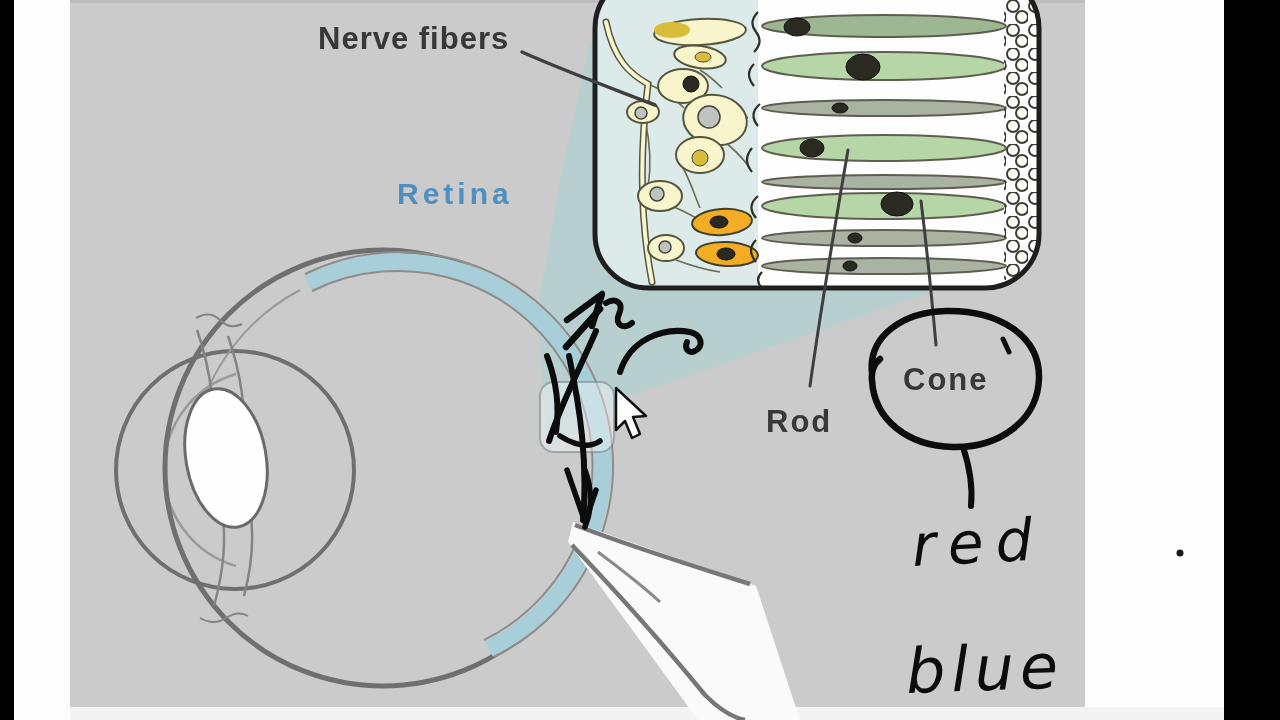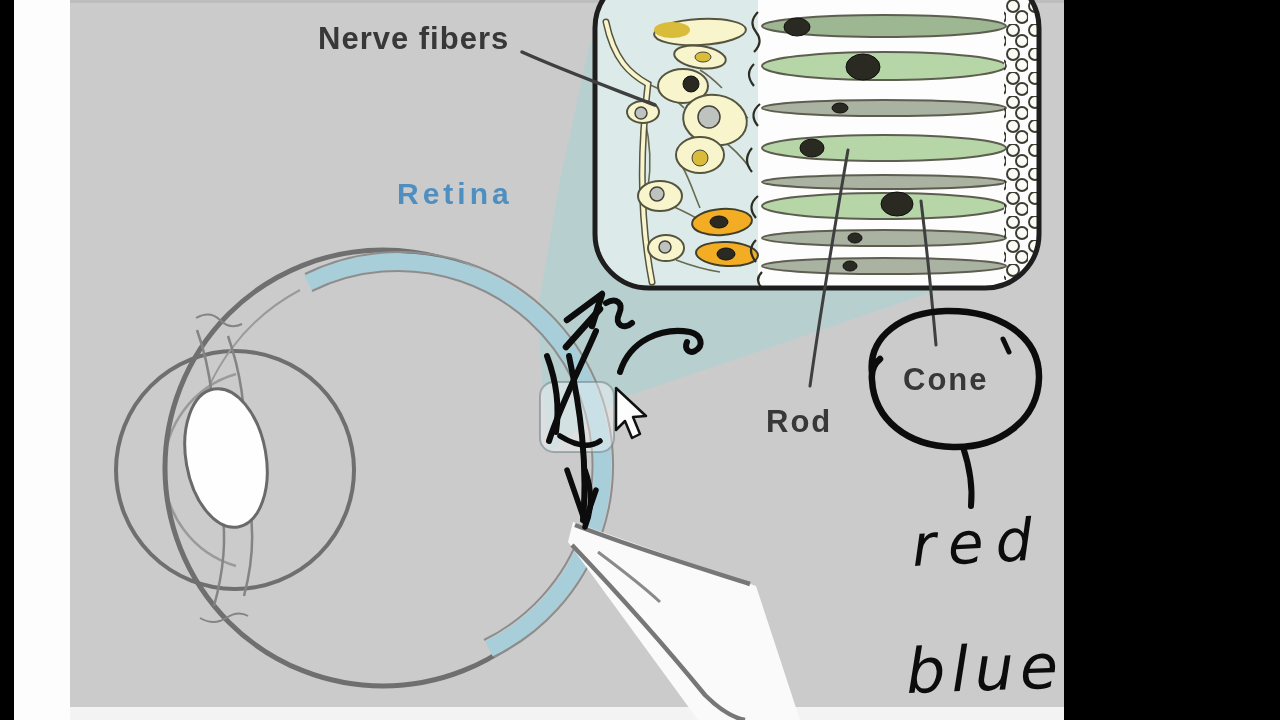--- a/index.html
+++ b/index.html
@@ -1,16 +1,16 @@
 <!DOCTYPE html>
 <html style="--background-gray: #cbcbcb; --retina-blue: #a8ced9; --wedge-teal: #b8cfd0; --inset-bg: #dcebea; --cone-green-light: #b7d6a8; --cone-green-dark: #9db793; --rod-gray: #aab2a2; --cell-cream: #f8f4cc; --cell-yellow: #d9bc3a; --cell-orange: #f2ad25; --label-dark: #383838; --label-blue: #4f8fc0; --ink: #0c0c0c; --highlight-yellow: #e9f446;"><head>
 <meta charset="utf-8">
 <style>
   html,body{margin:0;padding:0;background:#000;}
-  .stage{position:relative;width:1064px;height:720px;overflow:hidden;background:#a21caf;
+  .stage{position:relative;width:1224px;height:720px;overflow:hidden;background:#a21caf;
          font-family:"Liberation Sans",sans-serif;}
   svg{display:block}
   .lbl{font-family:"Liberation Sans",sans-serif;font-weight:bold;fill:var(--label-dark,#383838);}
   .lbl-blue{fill:var(--label-blue,#4f8fc0);letter-spacing:4px;}
   .hand{font-family:"DejaVu Sans",sans-serif;font-style:italic;fill:var(--ink,#0c0c0c);}
   .ink{stroke:var(--ink,#0c0c0c);fill:none;stroke-linecap:round;stroke-linejoin:round;}
   .outline{stroke:#6f6f6f;fill:none;}
   .ptr{stroke:#3f3f3f;fill:none;stroke-linecap:round;}
   .cream{fill:var(--cell-cream,#f8f4cc);stroke:#55553f;stroke-width:2;}
   .web{stroke:#6a6a50;stroke-width:1.6;fill:none;}

